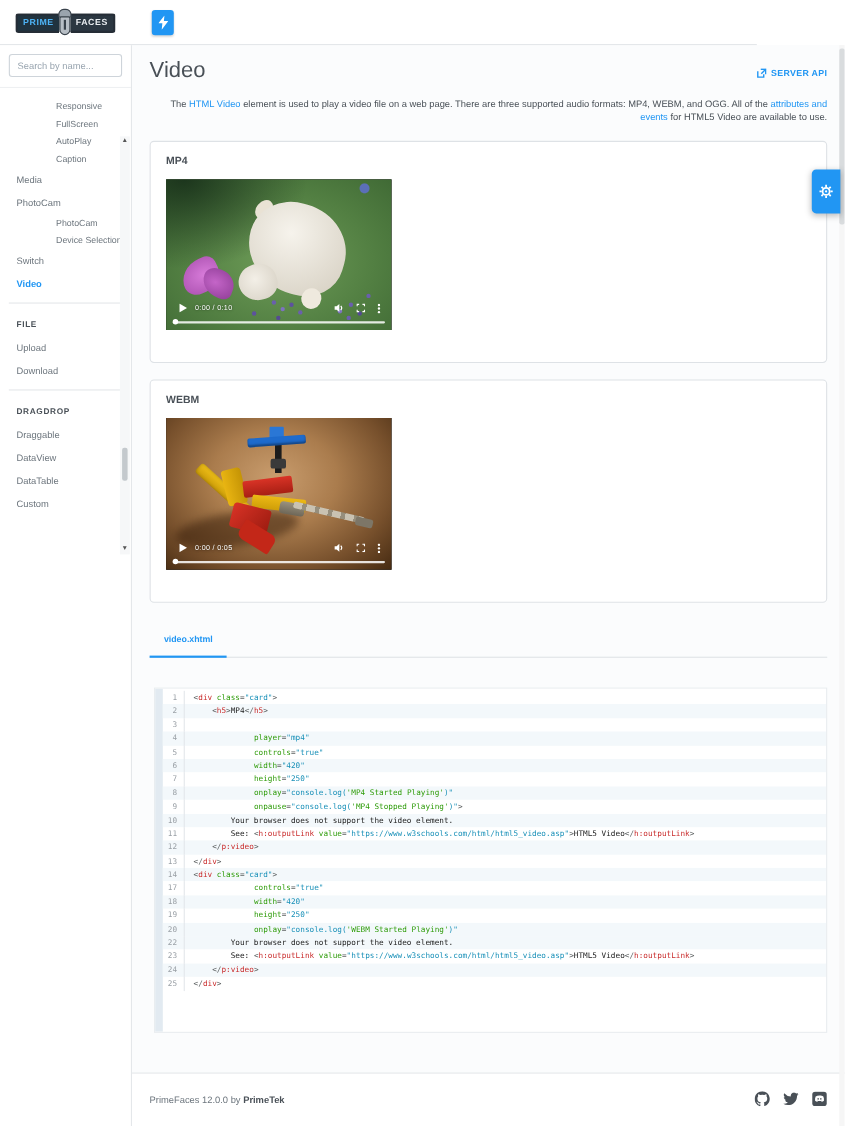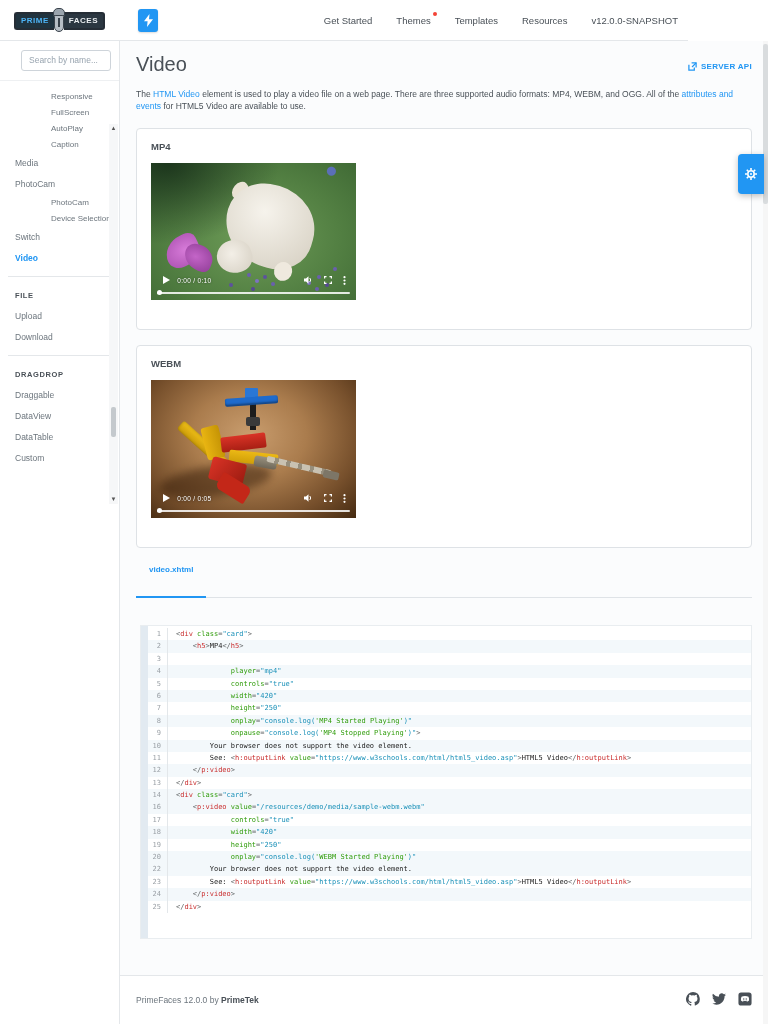--- a/index.html
+++ b/index.html
@@ -16,39 +16,39 @@
   .logo-helmet .h-top { position:absolute; left:2px; top:0; width:12px; height:8px; background:#9aa4ad; border:1px solid #39424b; border-radius:5px 5px 1px 1px; }
   .logo-helmet .h-face { position:absolute; left:3px; top:7px; width:10px; height:17px; background:#b7bec5; border:1px solid #39424b; border-radius:2px 2px 6px 6px; }
   .logo-helmet .h-slit { position:absolute; left:7px; top:10px; width:2px; height:9px; background:#39424b; }
   .deploy-btn { position:absolute; left:138px; top:9px; width:20px; height:23px; background:#2196F3; border-radius:3px; display:flex; align-items:center; justify-content:center; cursor:pointer; box-shadow:0 1px 2px rgba(0,0,0,.15); }
   .topnav { position:absolute; right:10px; top:0; height:41px; display:flex; align-items:center; gap:24px; }
   .nav-item { position:relative; font-size:9.5px; color:#495057; cursor:pointer; white-space:nowrap; }
   .nav-dot { position:absolute; right:-6px; top:-3px; width:4px; height:4px; border-radius:50%; background:#f44336; }
 
   
   .sidebar { position:absolute; left:0; top:41px; width:120px; height:983px; background:#fff; border-right:1px solid #e4e7ea; z-index:20; }
-  .side-search { padding:8px 8px 9px 21px; border-bottom:1px solid #eef0f2; }
+  .side-search { padding:8px 8px 9px 8px; border-bottom:1px solid #eef0f2; }
   .side-search input { width:100%; height:21px; border:1px solid #ced4da; border-radius:3px; font-size:8.5px; padding:0 7px; color:#495057; outline:none; font-family:inherit; }
   .side-search input::placeholder { color:#98a4af; }
   .side-menu { position:relative; padding:8px 0 0 0; height:392px; overflow:hidden; }
   .s-item { font-size:8.5px; color:#6c757d; padding:5.5px 0 5.5px 15px; cursor:pointer; }
   .s-sub { padding-left:30px; padding-top:3.5px; padding-bottom:3.5px; font-size:8px;margin-left:21px; }
   .s-active { color:#2196F3; font-weight:bold; }
   .s-section { font-size:7.5px; font-weight:bold; color:#495057; letter-spacing:.6px; padding:8px 0 6px 15px; }
   .s-divider { border-top:1px solid #e4e7ea; margin:7px 8px 6px 8px; }
   .side-scrollbar { position:absolute; right:1px; top:83px; width:9px; height:380px; background:#f6f7f8; }
   .side-arrow { position:absolute; left:1px; width:7px; height:7px; color:#555; font-size:6px; line-height:7px; text-align:center; }
   .sa-up { top:1px; } .sa-down { bottom:1px; }
   .side-thumb { position:absolute; left:2px; top:283px; width:5px; height:30px; background:#c4c9cd; border-radius:2px; }
 
   
   .main { position:absolute; left:120px; top:41px; width:648px; height:983px; background:#fbfcfd; }
   .page-title { position:absolute; left:16px; top:12px; font-size:20px; font-weight:500; color:#495057; }
   .server-api { position:absolute; right:16px; top:21px; display:flex; align-items:center; gap:4px; color:#2196F3; font-size:8px; font-weight:bold; letter-spacing:.3px; cursor:pointer; }
-  .desc { position:absolute; left:16px; top:47px; width:616px; font-size:8.5px; line-height:12px; color:#495057; }
+  .desc { position:absolute; left:16px; top:47px; width:616px; font-size:8.5px; line-height:12px; color:#495057;text-align:right; }
   .desc .link { color:#2196F3; cursor:pointer; }
 
   .card { position:absolute; left:16px; width:616px; background:#fff; border:1px solid #dee2e6; border-radius:4px; padding:12px 14px; }
   .card-mp4 { top:87px; height:202px; }
   .card-webm { top:304px; height:203px; }
   .card-title { font-size:9.5px; font-weight:bold; color:#495057; }
 
   .player { position:relative; width:205px; height:137px; margin-top:11px; overflow:hidden; background:#000; }
   .player-webm { height:138px; }
 
@@ -89,21 +89,21 @@
   
   .vc-row { position:absolute; left:6%; right:5%; bottom:11%; display:flex; align-items:center; z-index:5; }
   .vc-time { color:#fff; font-size:6.5px; margin-left:7px; letter-spacing:.3px; text-shadow:0 0 2px rgba(0,0,0,.6); white-space:nowrap; }
   .vc-spacer { flex:1; }
   .vc-ico { display:flex; align-items:center; justify-content:center; margin-left:11px; cursor:pointer; }
   .vc-bar { position:absolute; left:3%; right:3%; bottom:4.5%; height:2px; background:rgba(255,255,255,.85); border-radius:2px; z-index:5; }
   .vc-bar::before { content:""; position:absolute; left:0; top:-1.5px; width:5px; height:5px; border-radius:50%; background:#fff; }
 
   
   .tabs { position:absolute; left:16px; top:534px; width:616px; border-bottom:1px solid #dfe3e7; height:23px; }
-  .tab { position:absolute; left:0; bottom:-1px; padding:0 13px 22px 13px; font-size:8px; font-weight:bold; color:#2196F3; border-bottom:2px solid #2196F3; cursor:pointer; }
+  .tab { position:absolute; left:0; bottom:-1px; padding:0 13px 10px 13px; font-size:8px; font-weight:bold; color:#2196F3; border-bottom:2px solid #2196F3; cursor:pointer; }
   .codeblock { position:absolute; left:20px; top:584px; width:612px; height:314px; background:#fff; border:1px solid #e9edf0; font-family:"DejaVu Sans Mono","Liberation Mono",monospace; font-size:7px; overflow:hidden; }
   .code-band { position:absolute; left:0; top:0; bottom:0; width:7px; background:#e2eaf1; }
   .code-lines { position:absolute; left:7px; top:2px; right:0; }
   .code-line { display:flex; height:12.4px; line-height:12.4px; white-space:pre; }
   .code-line.even { background:#f3f8fb; }
   .ln { width:20px; text-align:right; padding-right:6px; color:#9aa0a6; border-right:1px solid #e3e7ea; flex:none; }
   .ct { padding-left:8px; color:#111; }
   .tk-p { color:#5F6364; } .tk-t { color:#c92c2c; } .tk-a { color:#2f9c0a; }
   .tk-v { color:#1990b8; } .tk-s { color:#2f9c0a; } .tk-x { color:#212121; }
 
@@ -132,27 +132,20 @@
           <div class="h-face"></div>
           <div class="h-slit"></div>
       </div>
       <div class="logo-box logo-faces">FACES</div>
     </div>
     <div class="deploy-btn">
       <svg width="9" height="13" viewBox="0 0 9 13">
           <polygon points="5.5,0 0,7.2 3.6,7.2 3,13 9,5.2 5,5.2" fill="#fff"></polygon>
         </svg>
     </div>
-    <div class="topnav">
-        <span class="nav-item">Get Started</span>
-        <span class="nav-item">Themes<span class="nav-dot"></span></span>
-        <span class="nav-item">Templates</span>
-        <span class="nav-item">Resources</span>
-        <span class="nav-item">v12.0.0-SNAPSHOT</span>
-      </div>
   </div>
 
   <div class="sidebar">
     <div class="side-search">
       <input type="text" placeholder="Search by name..." style="">
     </div>
     <div class="side-menu">
         <div class="s-item s-sub">Responsive</div>
         <div class="s-item s-sub">FullScreen</div>
         <div class="s-item s-sub">AutoPlay</div>
@@ -300,21 +293,20 @@
           <div class="code-line"><span class="ln">5</span><span class="ct"><span class="tk-x">             </span><span class="tk-a">controls</span><span class="tk-p">=</span><span class="tk-v">"true"</span></span></div>
           <div class="code-line even"><span class="ln">6</span><span class="ct"><span class="tk-x">             </span><span class="tk-a">width</span><span class="tk-p">=</span><span class="tk-v">"420"</span></span></div>
           <div class="code-line"><span class="ln">7</span><span class="ct"><span class="tk-x">             </span><span class="tk-a">height</span><span class="tk-p">=</span><span class="tk-v">"250"</span></span></div>
           <div class="code-line even"><span class="ln">8</span><span class="ct"><span class="tk-x">             </span><span class="tk-a">onplay</span><span class="tk-p">=</span><span class="tk-v">"console.log(</span><span class="tk-s">'MP4 Started Playing'</span><span class="tk-v">)"</span></span></div>
           <div class="code-line"><span class="ln">9</span><span class="ct"><span class="tk-x">             </span><span class="tk-a">onpause</span><span class="tk-p">=</span><span class="tk-v">"console.log(</span><span class="tk-s">'MP4 Stopped Playing'</span><span class="tk-v">)"</span><span class="tk-p">&gt;</span></span></div>
           <div class="code-line even"><span class="ln">10</span><span class="ct"><span class="tk-x">        Your browser does not support the video element.</span></span></div>
           <div class="code-line"><span class="ln">11</span><span class="ct"><span class="tk-x">        See: </span><span class="tk-p">&lt;</span><span class="tk-t">h:outputLink</span><span class="tk-x"> </span><span class="tk-a">value</span><span class="tk-p">=</span><span class="tk-v">"https://www.w3schools.com/html/html5_video.asp"</span><span class="tk-p">&gt;</span><span class="tk-x">HTML5 Video</span><span class="tk-p">&lt;/</span><span class="tk-t">h:outputLink</span><span class="tk-p">&gt;</span></span></div>
           <div class="code-line even"><span class="ln">12</span><span class="ct"><span class="tk-x">    </span><span class="tk-p">&lt;/</span><span class="tk-t">p:video</span><span class="tk-p">&gt;</span></span></div>
           <div class="code-line"><span class="ln">13</span><span class="ct"><span class="tk-p">&lt;/</span><span class="tk-t">div</span><span class="tk-p">&gt;</span></span></div>
           <div class="code-line even"><span class="ln">14</span><span class="ct"><span class="tk-p">&lt;</span><span class="tk-t">div</span><span class="tk-x"> </span><span class="tk-a">class</span><span class="tk-p">=</span><span class="tk-v">"card"</span><span class="tk-p">&gt;</span></span></div>
-          <div class="code-line even"><span class="ln">16</span><span class="ct"><span class="tk-x">    </span><span class="tk-p">&lt;</span><span class="tk-t">p:video</span><span class="tk-x"> </span><span class="tk-a">value</span><span class="tk-p">=</span><span class="tk-v">"/resources/demo/media/sample-webm.webm"</span></span></div>
           <div class="code-line"><span class="ln">17</span><span class="ct"><span class="tk-x">             </span><span class="tk-a">controls</span><span class="tk-p">=</span><span class="tk-v">"true"</span></span></div>
           <div class="code-line even"><span class="ln">18</span><span class="ct"><span class="tk-x">             </span><span class="tk-a">width</span><span class="tk-p">=</span><span class="tk-v">"420"</span></span></div>
           <div class="code-line"><span class="ln">19</span><span class="ct"><span class="tk-x">             </span><span class="tk-a">height</span><span class="tk-p">=</span><span class="tk-v">"250"</span></span></div>
           <div class="code-line even"><span class="ln">20</span><span class="ct"><span class="tk-x">             </span><span class="tk-a">onplay</span><span class="tk-p">=</span><span class="tk-v">"console.log(</span><span class="tk-s">'WEBM Started Playing'</span><span class="tk-v">)"</span></span></div>
           <div class="code-line even"><span class="ln">22</span><span class="ct"><span class="tk-x">        Your browser does not support the video element.</span></span></div>
           <div class="code-line"><span class="ln">23</span><span class="ct"><span class="tk-x">        See: </span><span class="tk-p">&lt;</span><span class="tk-t">h:outputLink</span><span class="tk-x"> </span><span class="tk-a">value</span><span class="tk-p">=</span><span class="tk-v">"https://www.w3schools.com/html/html5_video.asp"</span><span class="tk-p">&gt;</span><span class="tk-x">HTML5 Video</span><span class="tk-p">&lt;/</span><span class="tk-t">h:outputLink</span><span class="tk-p">&gt;</span></span></div>
           <div class="code-line even"><span class="ln">24</span><span class="ct"><span class="tk-x">    </span><span class="tk-p">&lt;/</span><span class="tk-t">p:video</span><span class="tk-p">&gt;</span></span></div>
           <div class="code-line"><span class="ln">25</span><span class="ct"><span class="tk-p">&lt;/</span><span class="tk-t">div</span><span class="tk-p">&gt;</span></span></div>
         </div>
     </div>

